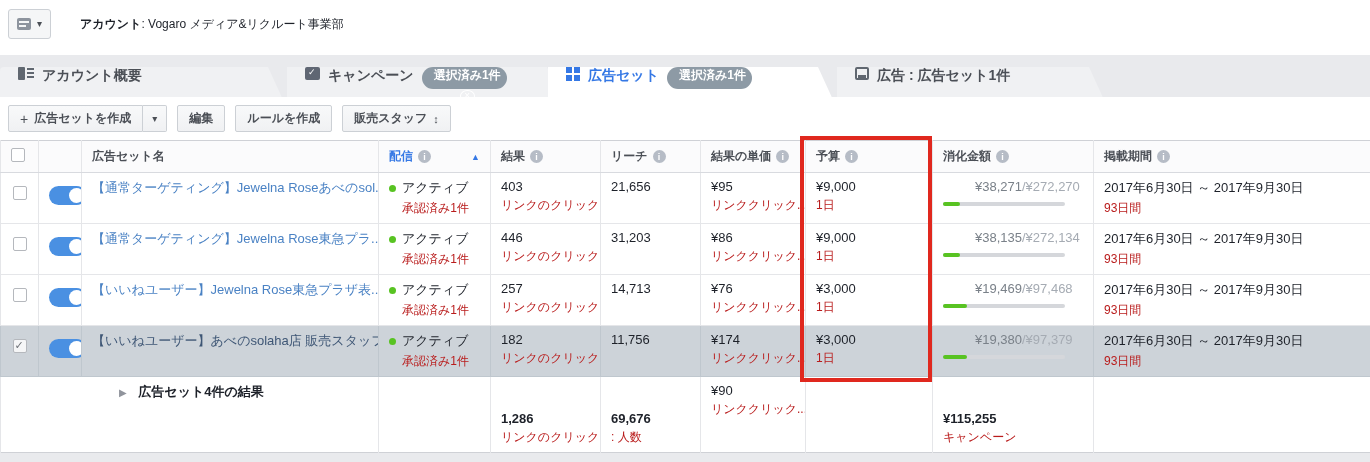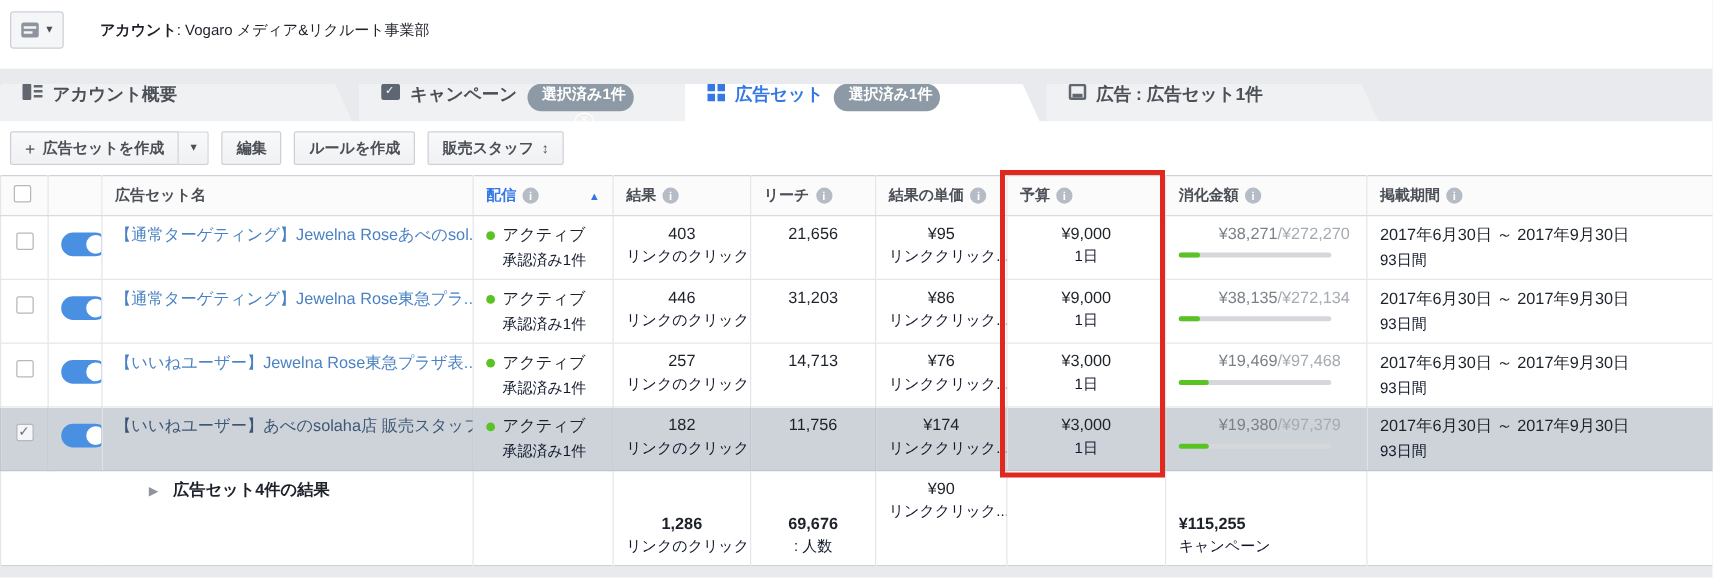--- a/index.html
+++ b/index.html
@@ -98,22 +98,22 @@
   .checkbox.checked { background:#f5f6f7; }
   .checkbox.checked:after { content:"✓"; position:absolute; left:1px; top:-1px; font-size:11px; color:#6d7177; }
   .toggle { display:inline-block; width:37px; height:19px; border-radius:10px; background:#4a90e2;
             position:relative; cursor:pointer; }
   .toggle .knob { position:absolute; top:2px; right:2px; width:15px; height:15px; border-radius:50%; background:#fff; }
   .adset-link { color:#4a82c4; text-decoration:none; cursor:pointer; }
   tr.selected { background:#cdd3d9; }
   tr.selected td { border-color:#bfc7ce; }
   tr.selected .adset-link { color:#3e5675; }
   .dot { display:inline-block; width:7px; height:7px; border-radius:50%; background:#58c322; margin-right:6px; }
-  .sub { color:#0f172a; font-size:12px; margin-top:3px; }
-  td.num-cell { text-align:center; }
+  .sub { color:#b91c1c; font-size:12px; margin-top:3px; }
+  td.num-cell { text-align:left; }
   .indent { padding-left:13px; }
   .spent-a { color:#7a8189;margin-left:32px; }
   .spent-b { color:#a5abb3; }
   .bar { width:122px; height:4px; background:#d5d7db; border-radius:2px; margin-top:8px; position:relative; }
   .bar .fill { position:absolute; left:0; top:0; bottom:0; background:#58c322; border-radius:2px; }
   tr.summary td { height:45px; border-bottom:none; background:#fff; }
   .sum-label { font-weight:bold; color:#1d2129; }
   .tri { color:#90949c; font-size:10px; margin-right:8px; cursor:pointer; }
   .bold-num { font-weight:bold;margin-top:28px; }
   

